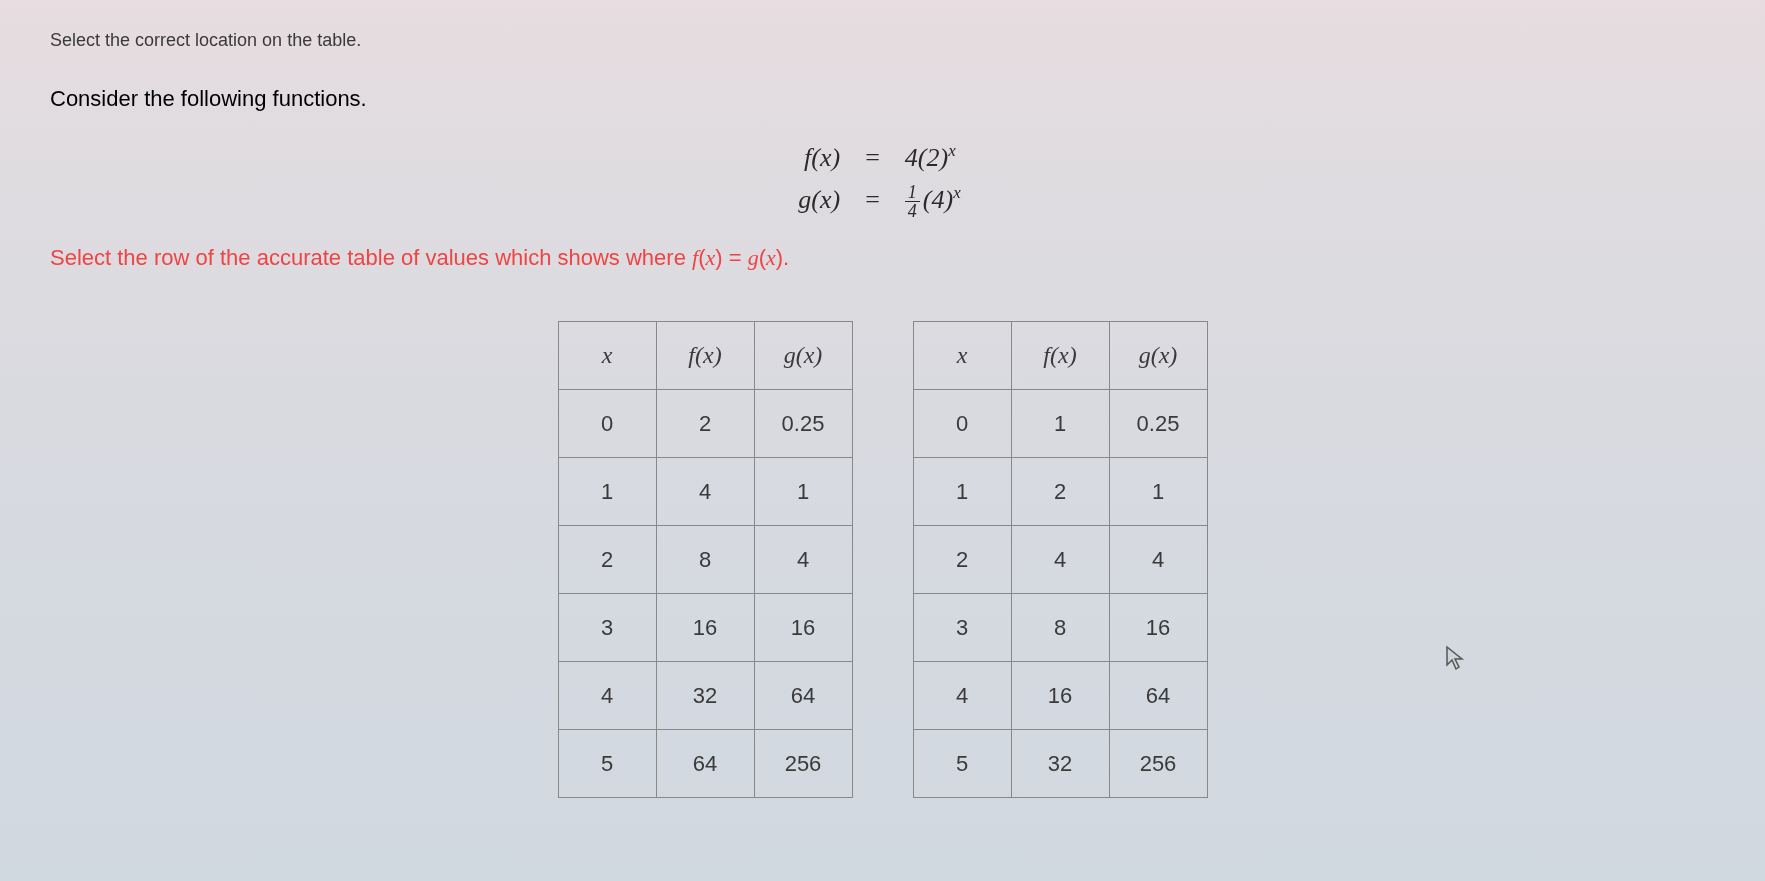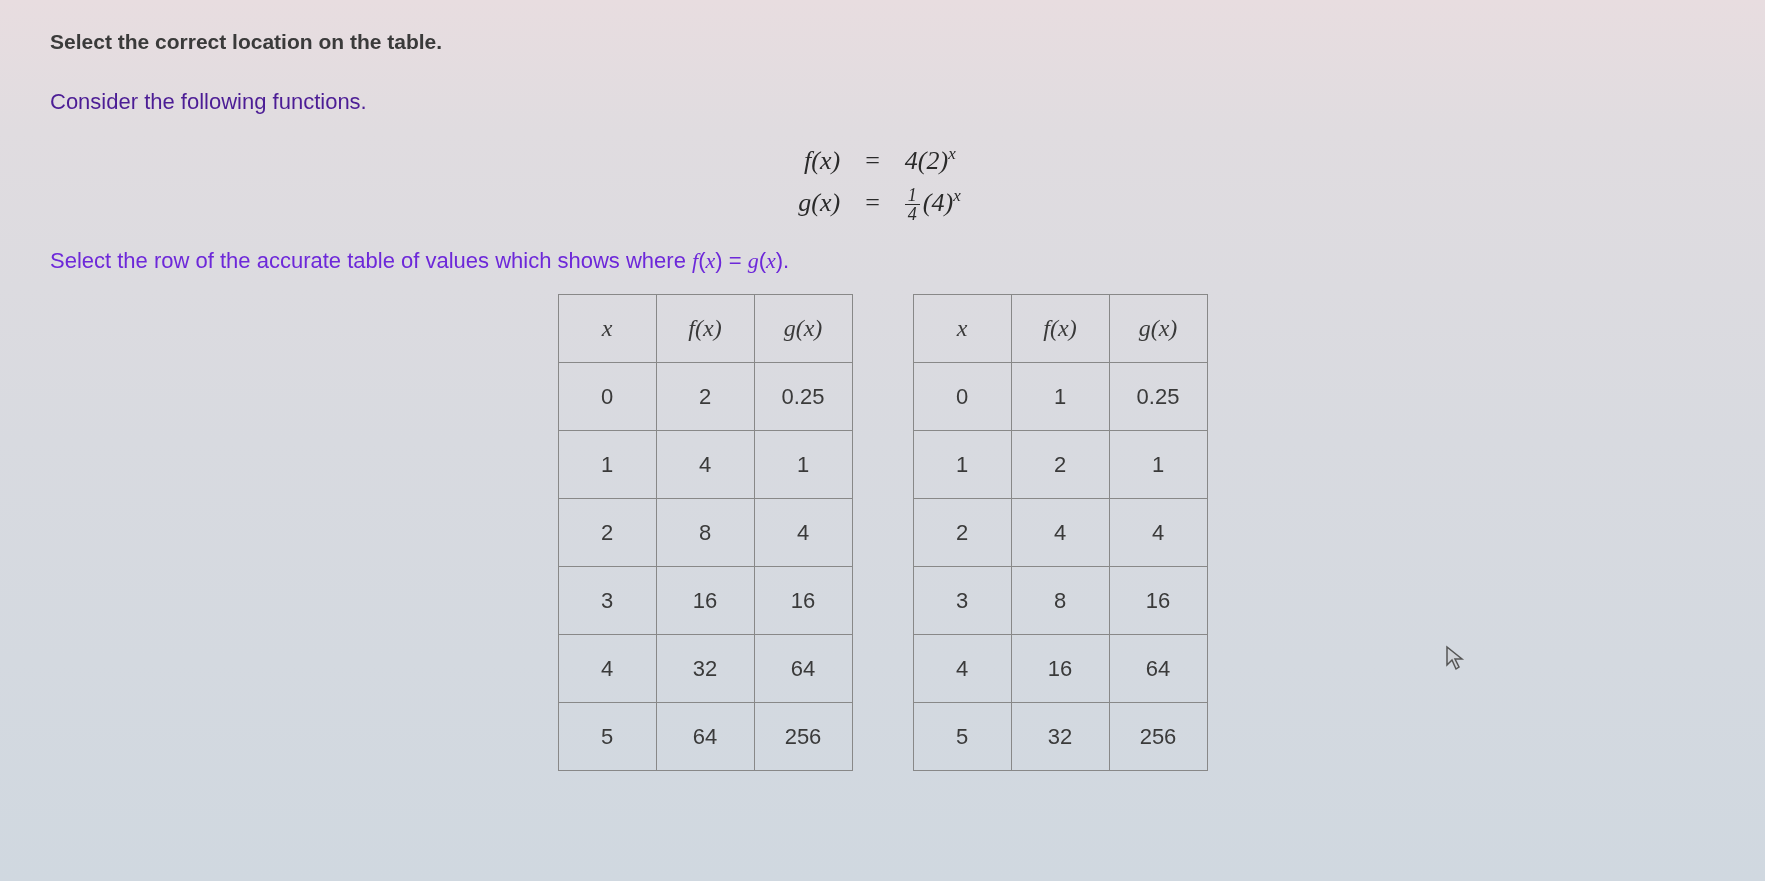--- a/index.html
+++ b/index.html
@@ -10,28 +10,27 @@
     body {
       font-family: Arial, sans-serif;
       background: linear-gradient(180deg, #e8dde0 0%, #e0dce0 15%, #d8dae0 50%, #d0d8e0 100%);
       width: 1765px;
       height: 881px;
       padding: 30px 50px;
       color: #3a3a3a;
       position: relative;
     }
     .instruction-main {
-      font-size: 21px;
+      font-size: 18px;
       color: #3a3a3a;
       margin-bottom: 35px;
-      font-weight: bold;
     }
     .instruction-sub {
       font-size: 22px;
-      color: #4c1d95;
+      color: #000000;
       margin-bottom: 25px;
     }
     .equations {
       text-align: center;
       font-family: 'Times New Roman', serif;
       font-size: 26px;
       font-style: italic;
       color: #2a2a2a;
       margin-bottom: 25px;
       line-height: 1.6;
@@ -69,22 +68,22 @@
     .fraction .den {
       display: block;
       padding: 0 3px;
     }
     sup {
       font-size: 0.65em;
       font-style: italic;
     }
     .instruction-select {
       font-size: 22px;
-      color: #6d28d9;
-      margin-bottom: 20px;
+      color: #ef4444;
+      margin-bottom: 50px;
     }
     .instruction-select .ital {
       font-style: italic;
       font-family: 'Times New Roman', serif;
     }
     .tables-container {
       display: flex;
       justify-content: center;
       gap: 60px;
     }

